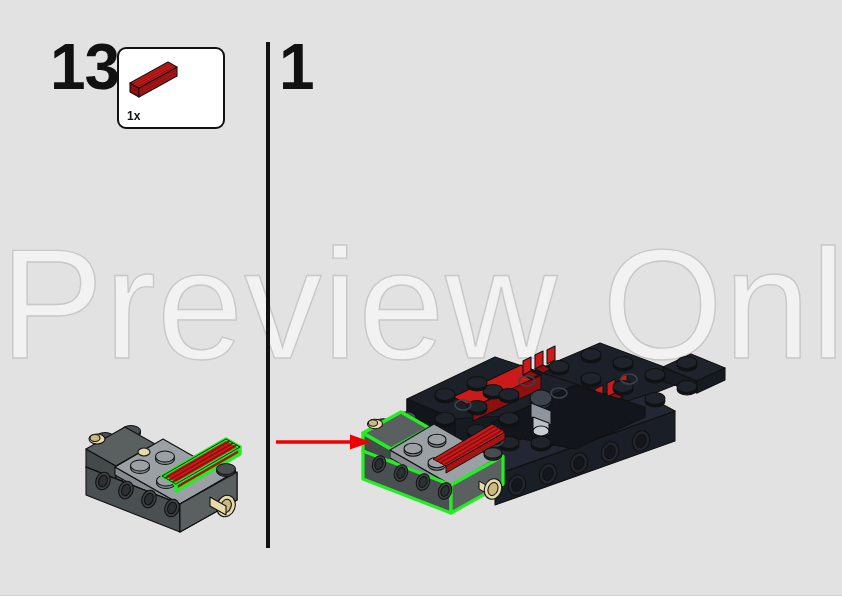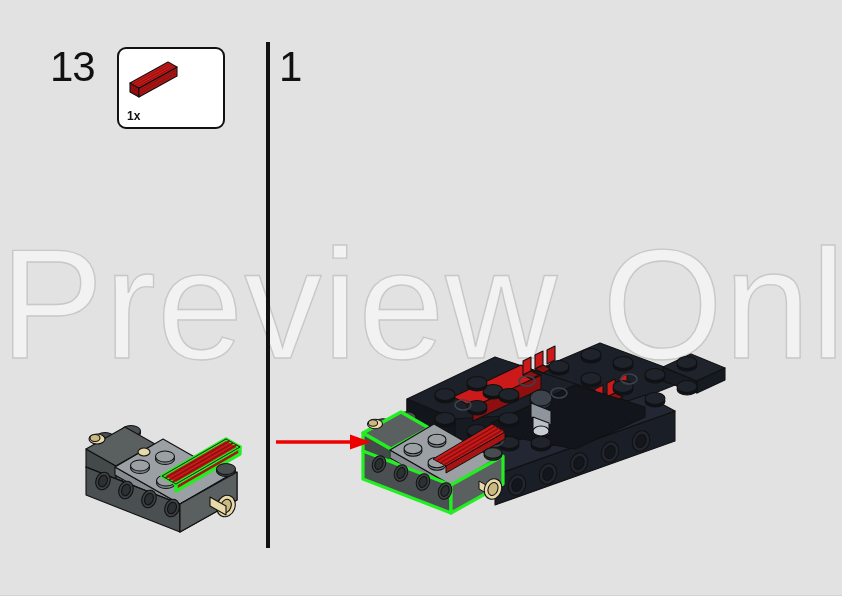--- a/index.html
+++ b/index.html
@@ -35,22 +35,22 @@
     color:#f2f2f2;
     -webkit-text-stroke:1.4px #c8c8c8;
     user-select:none;
     white-space:nowrap;
     z-index:1;
   }
 
   
   .step-num{
     position:absolute;
-    font-size:42px;
-    font-weight:normal;
+    font-size:64px;
+    font-weight:bold;
     color:#111111;
     letter-spacing:-1px;
     line-height:50px;
     z-index:6;
   }
   #step13num{left:50px;top:42px;}
   #step14num{left:279px;top:42px;}
 
   
   .divider{

